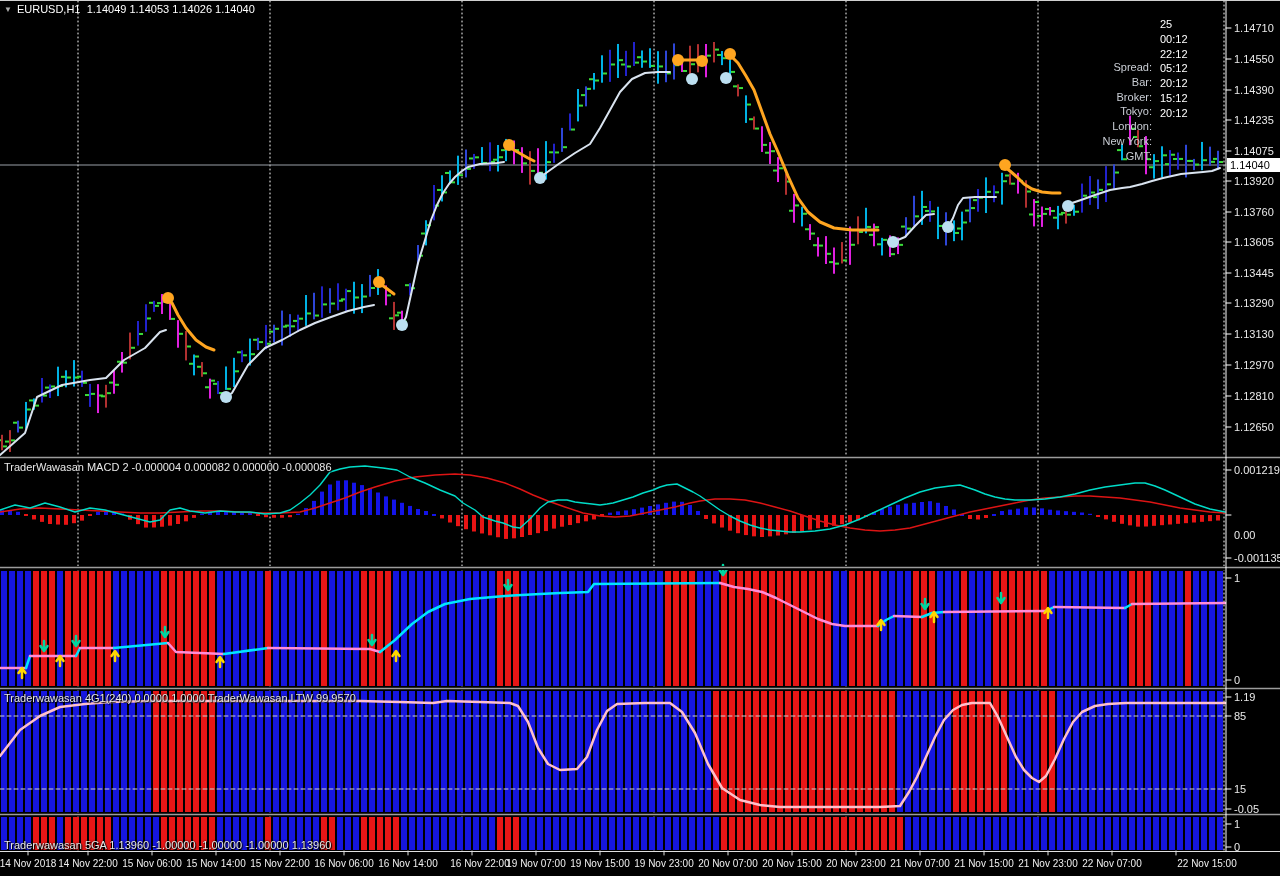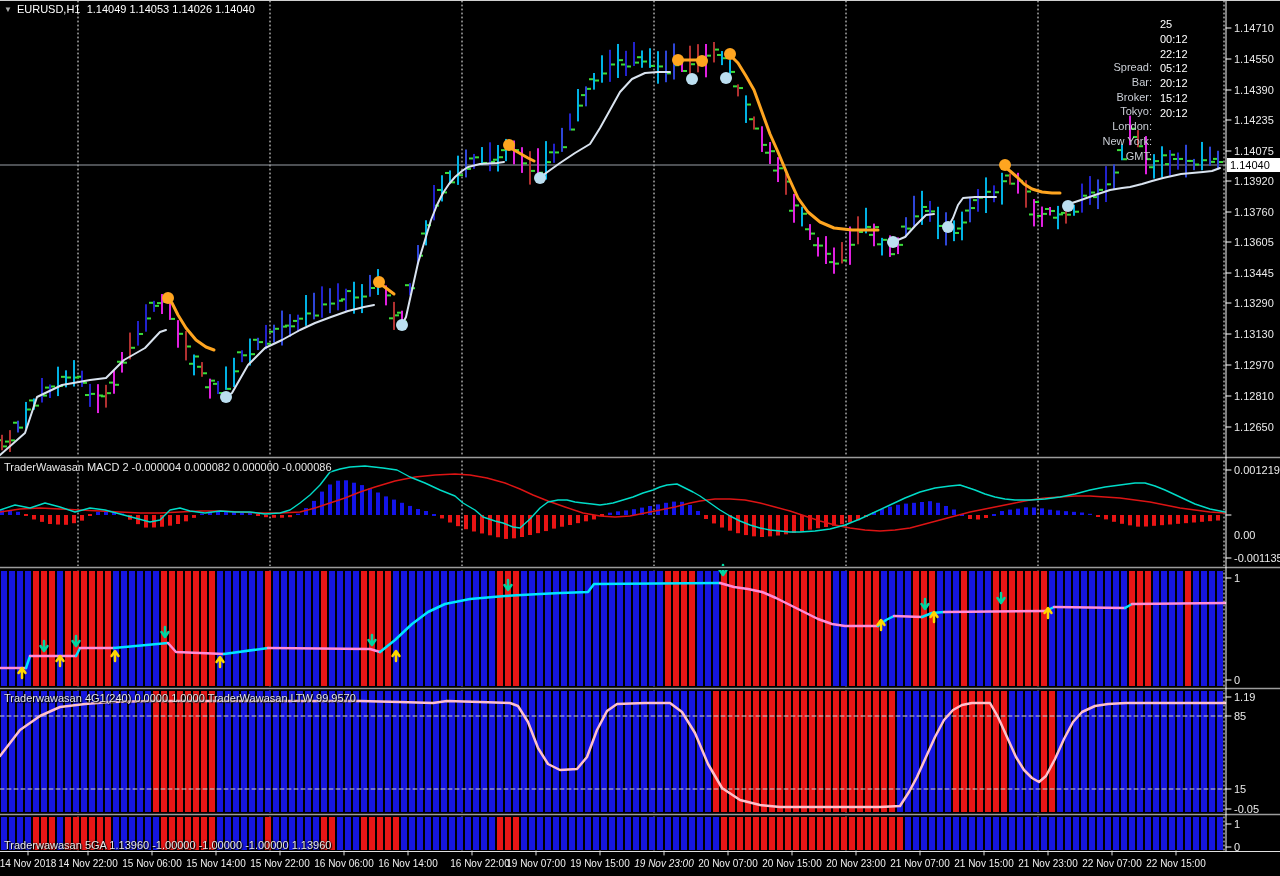--- a/index.html
+++ b/index.html
@@ -1217,23 +1217,23 @@
       <div class="tlabel" style="left: -14px;">14 Nov 2018</div>
       <div class="tlabel" style="left: 46px;">14 Nov 22:00</div>
       <div class="tlabel" style="left: 110px;">15 Nov 06:00</div>
       <div class="tlabel" style="left: 174px;">15 Nov 14:00</div>
       <div class="tlabel" style="left: 238px;">15 Nov 22:00</div>
       <div class="tlabel" style="left: 302px;">16 Nov 06:00</div>
       <div class="tlabel" style="left: 366px;">16 Nov 14:00</div>
       <div class="tlabel" style="left: 438px;">16 Nov 22:00</div>
       <div class="tlabel" style="left: 494px;">19 Nov 07:00</div>
       <div class="tlabel" style="left: 558px;">19 Nov 15:00</div>
-      <div class="tlabel" style="left: 622px; font-style: italic;">19 Nov 23:00</div>
+      <div class="tlabel" style="left: 622px;">19 Nov 23:00</div>
       <div class="tlabel" style="left: 686px;">20 Nov 07:00</div>
       <div class="tlabel" style="left: 750px;">20 Nov 15:00</div>
       <div class="tlabel" style="left: 814px;">20 Nov 23:00</div>
       <div class="tlabel" style="left: 878px;">21 Nov 07:00</div>
       <div class="tlabel" style="left: 942px;">21 Nov 15:00</div>
       <div class="tlabel" style="left: 1006px;">21 Nov 23:00</div>
       <div class="tlabel" style="left: 1070px;">22 Nov 07:00</div>
-      <div class="tlabel" style="left: 1134px;">22 Nov 15:00</div>
+      <div class="tlabel" style="left: 1134px; padding-left: 31px;">22 Nov 15:00</div>
     </div>
 </div>
 
 </body></html>

